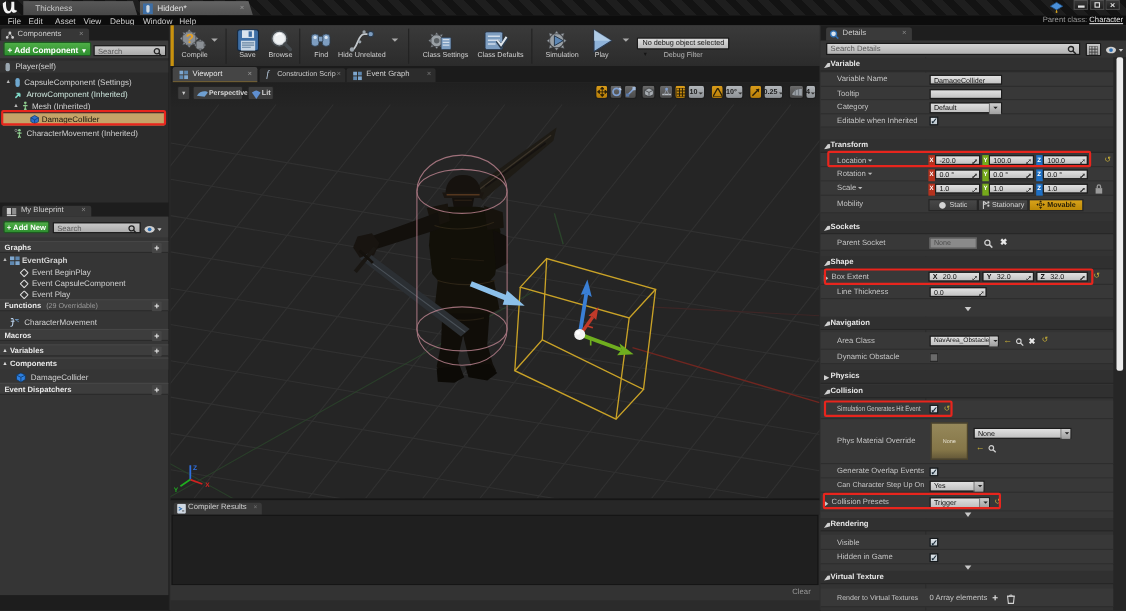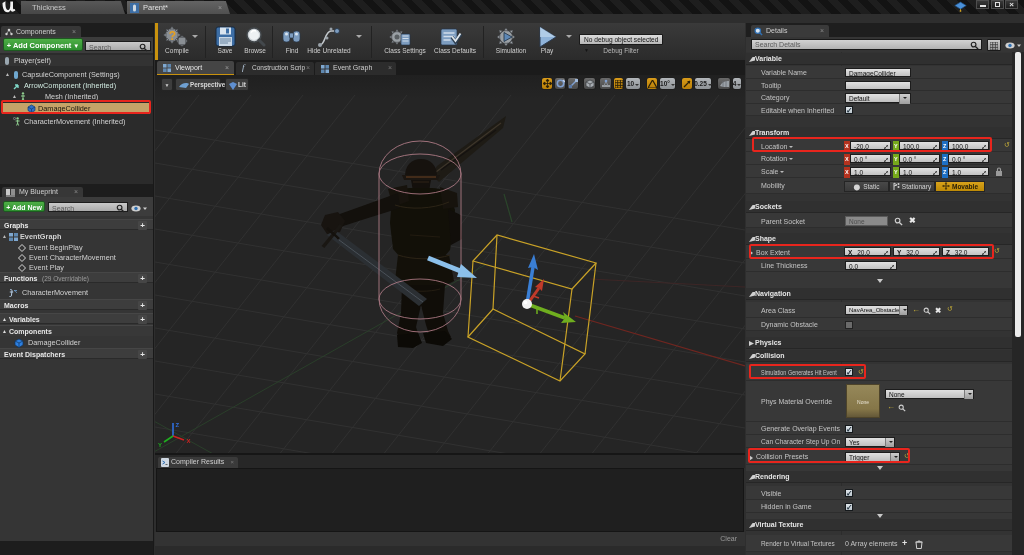--- a/index.html
+++ b/index.html
@@ -64,22 +64,32 @@
 <div id="hdr"></div>
 <svg class="abs" style="left:2px;top:0px" width="14" height="13" viewBox="0 0 14 13">
       <path d="M0.5 3L3.5 1.2C3.2 5.2 3.8 10 6 10C7.8 10 8.3 7.5 8.3 4.5L8.3 1.5L11 1.5L11 8C11 9.2 11.6 9.6 12.8 9L13.3 10.5C11.2 12.3 9 11.8 8.6 10C7.8 11.5 6.8 12.3 5.2 12.3C2 12.3 0.6 8.2 0.5 3Z" fill="#f2f2f2"></path>
     </svg>
 <div class="toptab" style="left:21px;width:104px;background:linear-gradient(#585858,#474747);clip-path:polygon(0 0,96% 0,100% 100%,0 100%);"><span style="margin-left:11px;">Thickness</span></div>
 <div class="toptab" style="left:127px;width:103px;background:linear-gradient(#646464,#505050);clip-path:polygon(0 0,96% 0,100% 100%,0 100%);color:#e2e2e2;">
  <svg class="abs" style="left:3px;top:2px" width="9" height="10" viewBox="0 0 9 10">
         <rect width="9" height="10" fill="#3d6ea5"></rect>
         <rect x="3" y="1.5" width="3" height="7" rx="1.5" fill="#cfd8e0"></rect>
       </svg>
- <span style="margin-left:16px;">Parent*</span>
+ <span style="margin-left:16px;">Hidden*</span>
  <span style="position:absolute;right:8px;top:0;color:#999;font-size:7px;">×</span>
+</div>
+<div id="menubar">
+ <span style="left:7px">File</span>
+      <span style="left:26px">Edit</span>
+      <span style="left:50px">Asset</span>
+ <span style="left:76px">View</span>
+      <span style="left:100px">Debug</span>
+      <span style="left:130px">Window</span>
+ <span style="left:163px">Help</span>
+ <span style="left:auto;right:3px;color:#9a9a9a;font-size:7px;">Parent class:  <u style="color:#e0e0e0">Character</u></span>
 </div>
 
 <div id="left">
 
  <div class="tabstrip" style="top:0;">
   <div class="ptab" style="left:1px;width:80px;top:3px;height:11px;line-height:11px;">
    <svg class="abs" style="left:4px;top:2px" width="8" height="8" viewBox="0 0 8 8">
             <circle cx="4" cy="2" r="1.3" fill="#cfcfcf"></circle>
             <circle cx="1.5" cy="6" r="1.2" fill="#cfcfcf"></circle>
             <circle cx="6.5" cy="6" r="1.2" fill="#cfcfcf"></circle>
@@ -107,21 +117,21 @@
    <span style="position:absolute;left:5px;top:0;color:#bbb;font-size:5px">▲</span>
    <svg class="abs" style="left:13px;top:2px" width="6" height="8" viewBox="0 0 6 8">
             <rect x="1" y="0" width="4" height="8" rx="2" fill="#6fa8cf"></rect>
           </svg>
    <span style="margin-left:22px">CapsuleComponent (Settings)</span></div>
   <div class="trow" style="top:27px;">
    <svg class="abs" style="left:13px;top:2px" width="8" height="8" viewBox="0 0 8 8">
             <path d="M1 7L5 3M5 3L5 6M5 3L2 3" stroke="#7fd8c8" stroke-width="1.4" fill="none"></path>
           </svg>
    <span style="margin-left:24px;color:#cfe8df">ArrowComponent (Inherited)</span></div>
-  <div class="trow" style="top:38px;padding-left:16px;">
+  <div class="trow" style="top:38px;">
    <span style="position:absolute;left:12px;top:0;color:#bbb;font-size:5px">▲</span>
    <svg class="abs" style="left:20px;top:1px" width="6" height="9" viewBox="0 0 6 9">
             <circle cx="3" cy="1.4" r="1.2" fill="#8fce8f"></circle>
             <path d="M3 3L3 6M1 4L5 4M2 8.5L3 6L4 8.5" stroke="#8fce8f" stroke-width="1" fill="none"></path>
           </svg>
    <span style="margin-left:29px">Mesh (Inherited)</span></div>
   <div class="trow" style="top:49.5px;left:2px;width:148px;background:#c5a368;color:#15120c;border-radius:1px;">
    <svg class="abs" style="left:25px;top:1px" width="9" height="9" viewBox="0 0 9 9">
             <path d="M1 3L4.5 1L8 3L8 6.5L4.5 8.5L1 6.5Z" fill="#2d6fc9" stroke="#123a6e" stroke-width=".7"></path>
             <path d="M1 3L4.5 5L8 3M4.5 5L4.5 8.5" stroke="#123a6e" stroke-width=".7" fill="none"></path>
@@ -173,21 +183,21 @@
    <span style="margin-left:20px;font-weight:bold;">EventGraph</span></div>
   <div class="trow" style="top:26px;">
    <svg class="abs" style="left:18px;top:2px" width="8" height="8" viewBox="0 0 8 8">
             <path d="M4 0.5L7.5 4L4 7.5L0.5 4Z" fill="#353535" stroke="#d8d8d8" stroke-width="1"></path>
           </svg>
    <span style="margin-left:29px">Event BeginPlay</span></div>
   <div class="trow" style="top:36px;">
    <svg class="abs" style="left:18px;top:2px" width="8" height="8" viewBox="0 0 8 8">
             <path d="M4 0.5L7.5 4L4 7.5L0.5 4Z" fill="#353535" stroke="#d8d8d8" stroke-width="1"></path>
           </svg>
-   <span style="margin-left:29px">Event CharacterMovement</span></div>
+   <span style="margin-left:29px">Event CapsuleComponent</span></div>
   <div class="trow" style="top:46px;">
    <svg class="abs" style="left:18px;top:2px" width="8" height="8" viewBox="0 0 8 8">
             <path d="M4 0.5L7.5 4L4 7.5L0.5 4Z" fill="#353535" stroke="#d8d8d8" stroke-width="1"></path>
           </svg>
    <span style="margin-left:29px">Event Play</span></div>
   <div class="hdrrow" style="top:56px;"><span style="margin-left:4px">Functions</span><span style="position:absolute;left:42px;color:#9a9a9a;font-weight:normal;font-size:6.5px">(29 Overridable)</span><span class="plus">+</span></div>
   <div class="trow" style="top:71px;">
    <svg class="abs" style="left:9px;top:2px" width="10" height="8" viewBox="0 0 10 8">
             <path d="M1 1C2 0 3 0.5 3 2L2.5 6C2.4 7.5 1.5 8 0.5 7.5" stroke="#b8cfe8" stroke-width="1" fill="none"></path>
             <path d="M0.8 3L4.2 3" stroke="#b8cfe8" stroke-width="1"></path>

